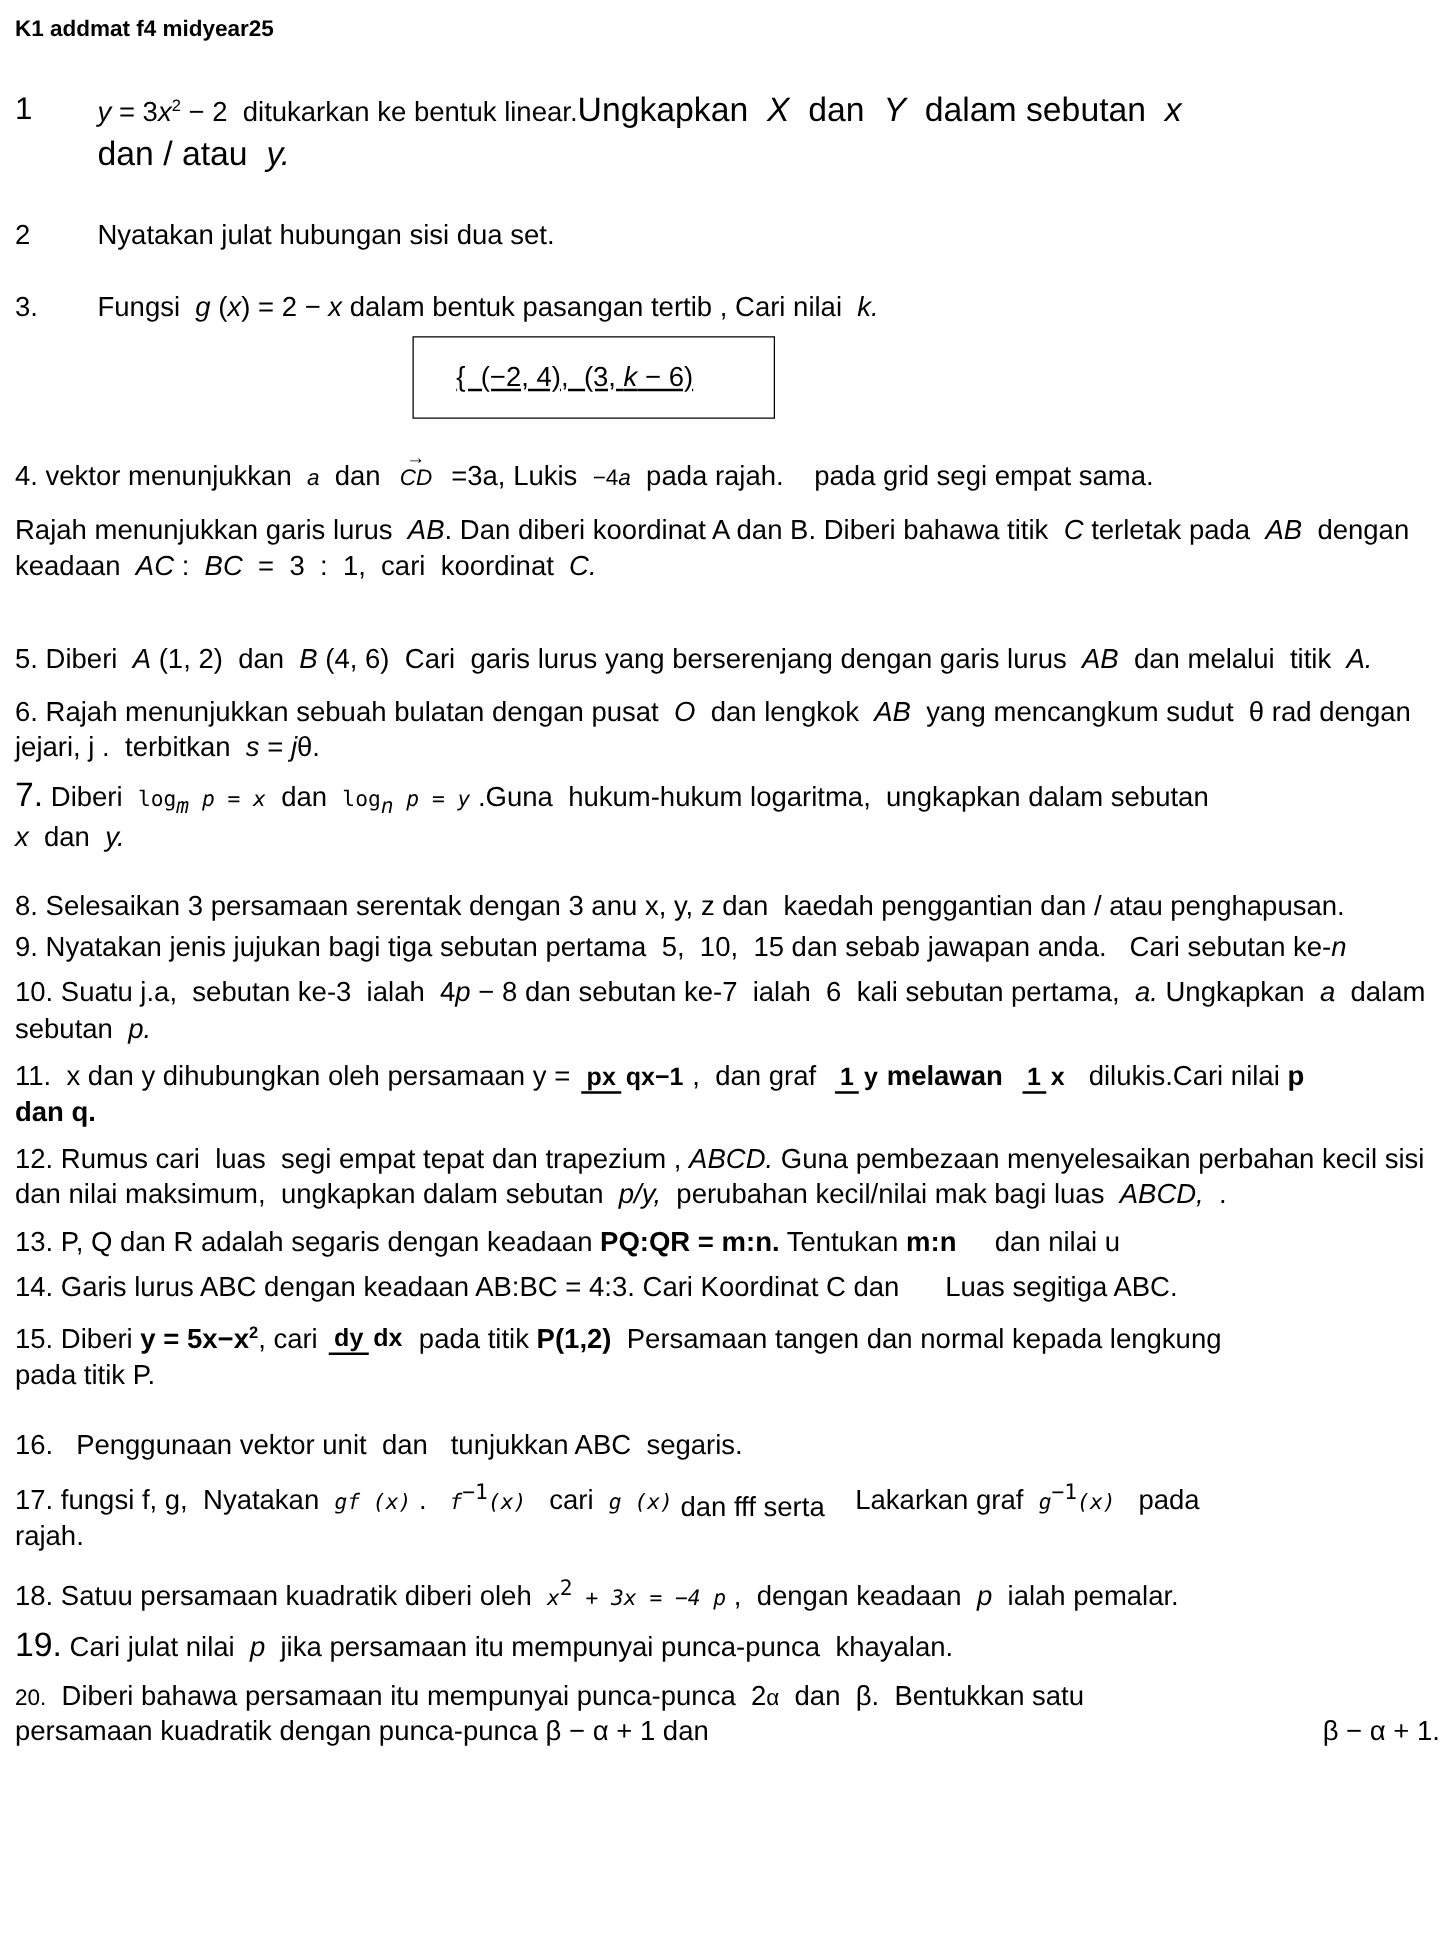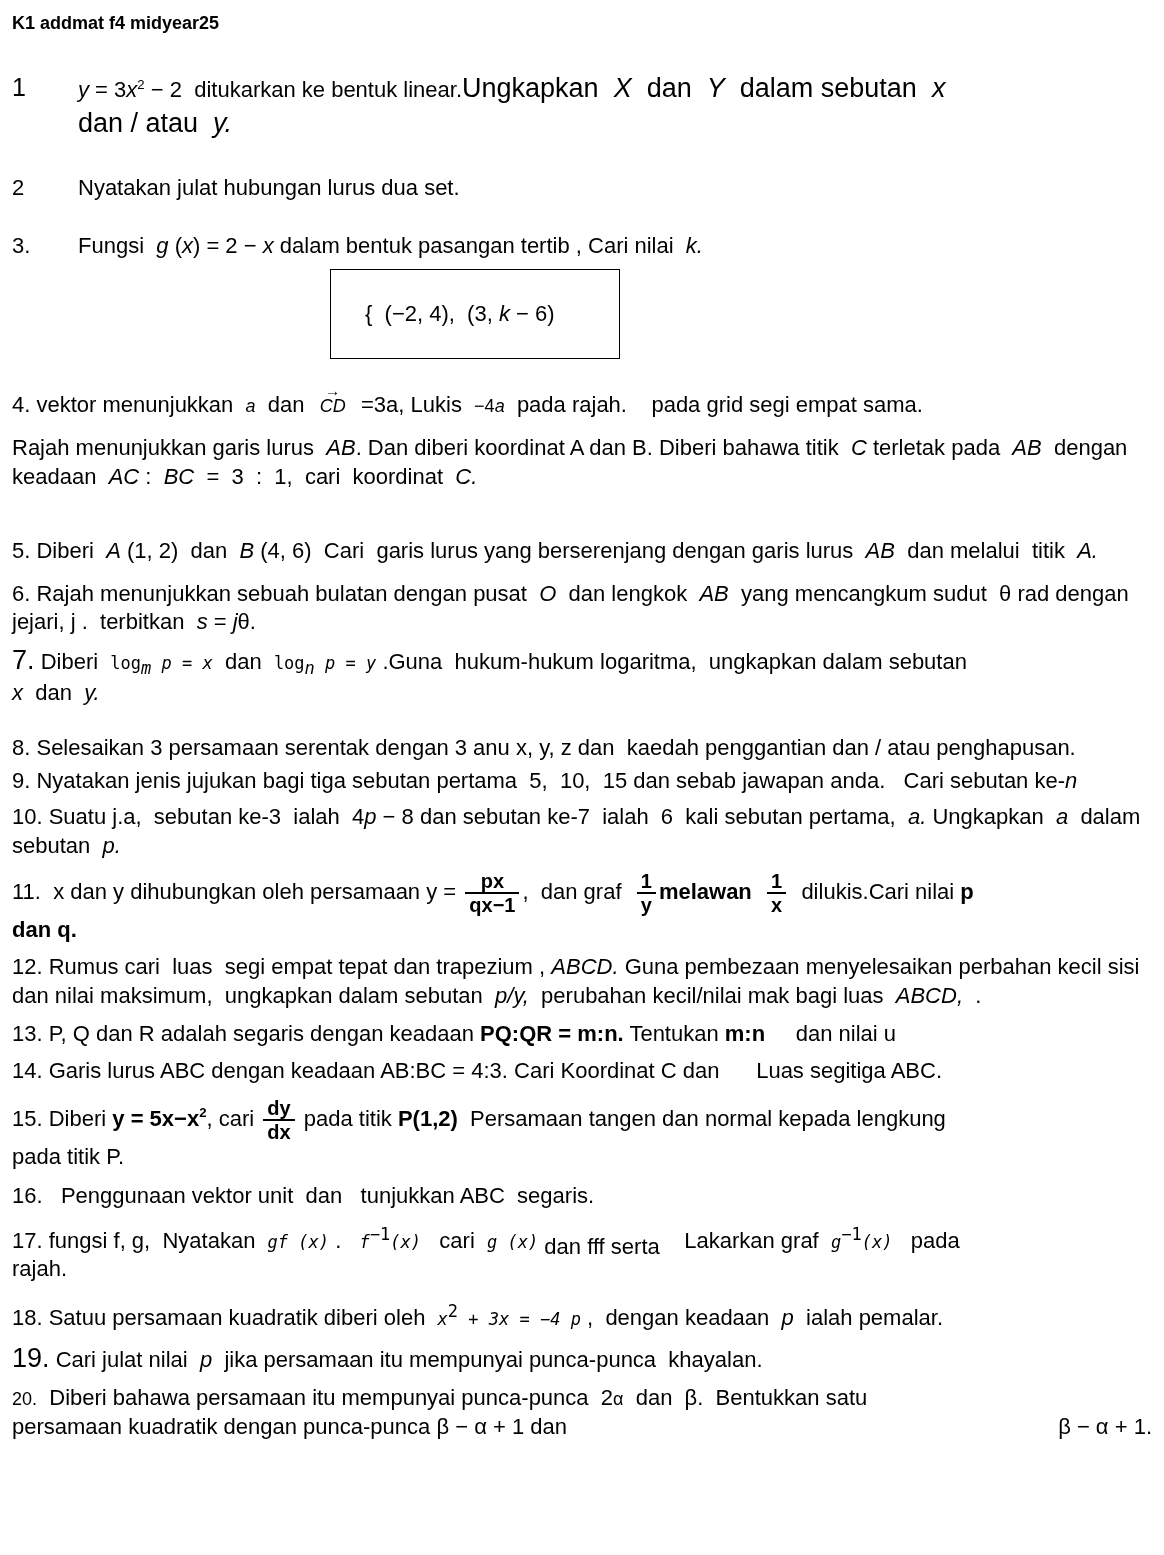--- a/index.html
+++ b/index.html
@@ -16,35 +16,35 @@
   .block{white-space:pre-wrap;}
   .hanging{display:flex;}
   .qnum{flex:0 0 66px;width:66px;}
   .content{flex:1;}
   [data-name="question-1"]{margin-top:36px;}
   [data-name="question-1"] .qnum{font-size:25px;}
   [data-name="question-2"]{margin-top:32px;}
   [data-name="question-2"] .qnum{font-size:22px;}
   [data-name="question-3"]{margin-top:30px;}
   [data-name="set-box"]{margin:8px 0 0 318px;}
-  .set-box-frame{display:inline-block;border:1.6px solid #000;padding:30px 34px;min-width:220px;}
+  .set-box-frame{display:inline-block;border:1.6px solid #000;padding:18px 34px;min-width:220px;text-decoration:underline;}
   [data-name="question-4"]{margin-top:32px;}
   [data-name="question-4-continued"]{margin-top:14px;}
   [data-name="question-5"]{margin-top:46px;}
   [data-name="question-6"]{margin-top:14px;}
   [data-name="question-7"]{margin-top:6px;}
   [data-name="question-8"]{margin-top:26px;}
   [data-name="question-9"]{margin-top:4px;}
   [data-name="question-10"]{margin-top:8px;}
   [data-name="question-11"]{margin-top:10px;}
   [data-name="question-12"]{margin-top:8px;}
   [data-name="question-13"]{margin-top:10px;}
   [data-name="question-14"]{margin-top:8px;}
   [data-name="question-15"]{margin-top:12px;}
-  [data-name="question-16"]{margin-top:10px;}
+  [data-name="question-16"]{margin-top:28px;}
   [data-name="question-17"]{margin-top:12px;}
   [data-name="question-18"]{margin-top:16px;}
   [data-name="question-19"]{margin-top:8px;}
   [data-name="question-20"]{margin-top:8px;}
   .i{font-style:italic;}
   .b{font-weight:bold;}
   .u{}
   .lg{font-size:27px;}
   .sm{font-size:18px;}
   .sm2{font-size:18px;}
@@ -59,38 +59,38 @@
     position:absolute;
     top:-0.95em;
     left:0;
     width:100%;
     text-align:center;
     font-size:0.85em;
     font-style:normal;
   }
   .frac{
     display:inline-flex;
-    flex-direction:column;
+    flex-direction:row;
     text-align:center;
     vertical-align:middle;
     font-size:20px;
     line-height:1.1;
     margin:0 3px;
   }
   .frac .num{border-bottom:2px solid #000;padding:0 4px;}
   .frac .den{padding:0 4px;}
 </style>
 </head>
 <body>
 
 <div class="page" data-name="document-page">
   <div class="header" data-name="page-title">K1 addmat f4 midyear25</div>
   <div data-name="question-list">
       <div class="block hanging" data-name="question-1"><div class="qnum" data-name="question-1-number">1</div><div class="content" data-name="question-1-text"><span data-name="text-run" class="i">y</span><span data-name="text-run"> = 3</span><span data-name="text-run" class="i">x</span><sup data-name="superscript">2</sup><span data-name="text-run"> − 2  ditukarkan ke bentuk linear.</span><span data-name="text-run" class="lg">Ungkapkan  </span><span data-name="text-run" class="lg i">X</span><span data-name="text-run" class="lg">  dan  </span><span data-name="text-run" class="lg i">Y</span><span data-name="text-run" class="lg">  dalam sebutan  </span><span data-name="text-run" class="lg i">x</span><br><span data-name="text-run" class="lg">dan / atau  </span><span data-name="text-run" class="lg i">y.</span></div></div>
-      <div class="block hanging" data-name="question-2"><div class="qnum" data-name="question-2-number">2</div><div class="content" data-name="question-2-text"><span data-name="text-run">Nyatakan julat hubungan lurus dua set.</span></div></div>
+      <div class="block hanging" data-name="question-2"><div class="qnum" data-name="question-2-number">2</div><div class="content" data-name="question-2-text"><span data-name="text-run">Nyatakan julat hubungan sisi dua set.</span></div></div>
       <div class="block hanging" data-name="question-3"><div class="qnum" data-name="question-3-number">3.</div><div class="content" data-name="question-3-text"><span data-name="text-run">Fungsi  </span><span data-name="text-run" class="i">g</span><span data-name="text-run"> (</span><span data-name="text-run" class="i">x</span><span data-name="text-run">) = 2 − </span><span data-name="text-run" class="i">x </span><span data-name="text-run" class="u">dalam bentuk pasangan tertib</span><span data-name="text-run"> , Cari nilai  </span><span data-name="text-run" class="i">k.</span></div></div>
       <div class="block" data-name="set-box"><div class="set-box-frame" data-name="set-box-frame"><span data-name="text-run">{  (−2, 4),  (3, </span><span data-name="text-run" class="i">k</span><span data-name="text-run"> − 6)</span></div></div>
       <div class="block" data-name="question-4"><span data-name="text-run">4. vektor menunjukkan  </span><span data-name="text-run" class="sm i u">a</span><span data-name="text-run">  dan  </span><span data-name="text-run" class="sm i vec">CD</span><span data-name="text-run">  =3a, Lukis  </span><span data-name="text-run" class="sm">−4</span><span data-name="text-run" class="sm i u">a</span><span data-name="text-run">  pada rajah.    pada grid segi empat sama.</span></div>
       <div class="block" data-name="question-4-continued"><span data-name="text-run">Rajah menunjukkan garis lurus  </span><span data-name="text-run" class="i">AB</span><span data-name="text-run">. Dan diberi koordinat A dan B. Diberi bahawa titik  </span><span data-name="text-run" class="i">C</span><span data-name="text-run"> terletak pada  </span><span data-name="text-run" class="i">AB</span><span data-name="text-run">  dengan keadaan  </span><span data-name="text-run" class="i">AC</span><span data-name="text-run"> :  </span><span data-name="text-run" class="i">BC</span><span data-name="text-run">  =  3  :  1,  cari  koordinat  </span><span data-name="text-run" class="i">C.</span></div>
       <div class="block" data-name="question-5"><span data-name="text-run">5. Diberi  </span><span data-name="text-run" class="i">A</span><span data-name="text-run"> (1, 2)  dan  </span><span data-name="text-run" class="i">B</span><span data-name="text-run"> (4, 6)  Cari  garis lurus yang berserenjang dengan garis lurus  </span><span data-name="text-run" class="i">AB</span><span data-name="text-run">  dan melalui  titik  </span><span data-name="text-run" class="i">A.</span></div>
       <div class="block" data-name="question-6"><span data-name="text-run">6. Rajah menunjukkan sebuah bulatan dengan pusat  </span><span data-name="text-run" class="i">O</span><span data-name="text-run">  dan lengkok  </span><span data-name="text-run" class="i">AB</span><span data-name="text-run">  yang mencangkum sudut  θ rad dengan jejari, j .  terbitkan  </span><span data-name="text-run" class="i">s</span><span data-name="text-run"> = </span><span data-name="text-run" class="i">j</span><span data-name="text-run">θ.</span></div>
       <div class="block" data-name="question-7"><span data-name="text-run" class="lg">7.</span><span data-name="text-run"> Diberi  </span><span data-name="text-run" class="mm">log</span><sub data-name="subscript" class="mm i">m</sub><span data-name="text-run" class="mm i"> p = x</span><span data-name="text-run">  dan  </span><span data-name="text-run" class="mm">log</span><sub data-name="subscript" class="mm i">n</sub><span data-name="text-run" class="mm i"> p = y</span><span data-name="text-run"> .Guna  hukum-hukum logaritma,  ungkapkan dalam sebutan</span><br><span data-name="text-run" class="i">x</span><span data-name="text-run">  dan  </span><span data-name="text-run" class="i">y.</span></div>
       <div class="block" data-name="question-8"><span data-name="text-run">8. Selesaikan 3 persamaan serentak dengan 3 anu x, y, z dan  kaedah penggantian dan / atau penghapusan.</span></div>
       <div class="block" data-name="question-9"><span data-name="text-run">9. Nyatakan jenis jujukan bagi tiga sebutan pertama  5,  10,  15 dan sebab jawapan anda.   Cari sebutan ke-</span><span data-name="text-run" class="i">n</span></div>
       <div class="block" data-name="question-10"><span data-name="text-run">10. Suatu j.a,  sebutan ke-3  ialah  4</span><span data-name="text-run" class="i">p</span><span data-name="text-run"> − 8 dan sebutan ke-7  ialah  6  kali sebutan pertama,  </span><span data-name="text-run" class="i">a.</span><span data-name="text-run"> Ungkapkan  </span><span data-name="text-run" class="i">a</span><span data-name="text-run">  dalam sebutan  </span><span data-name="text-run" class="i">p.</span></div>

